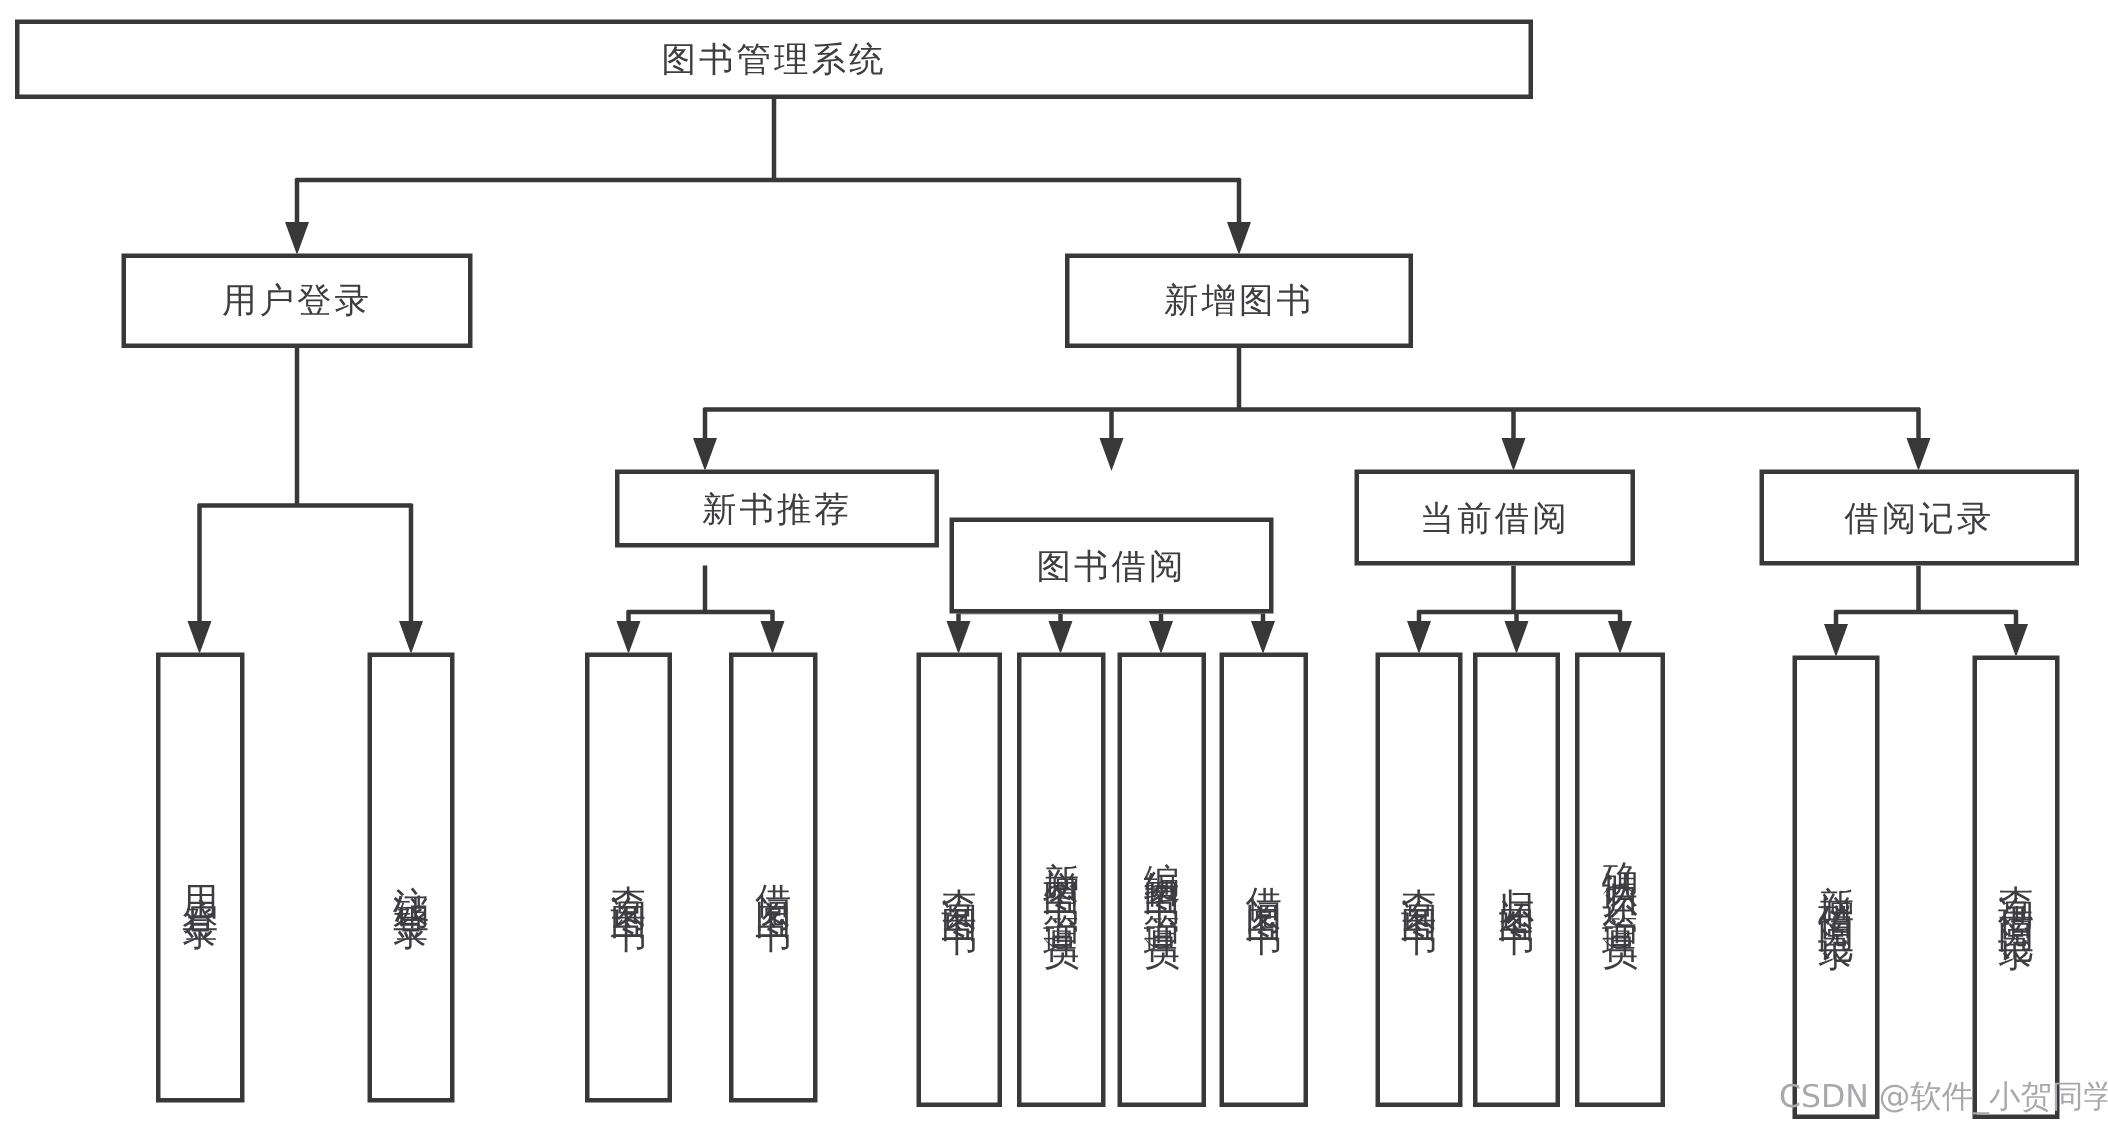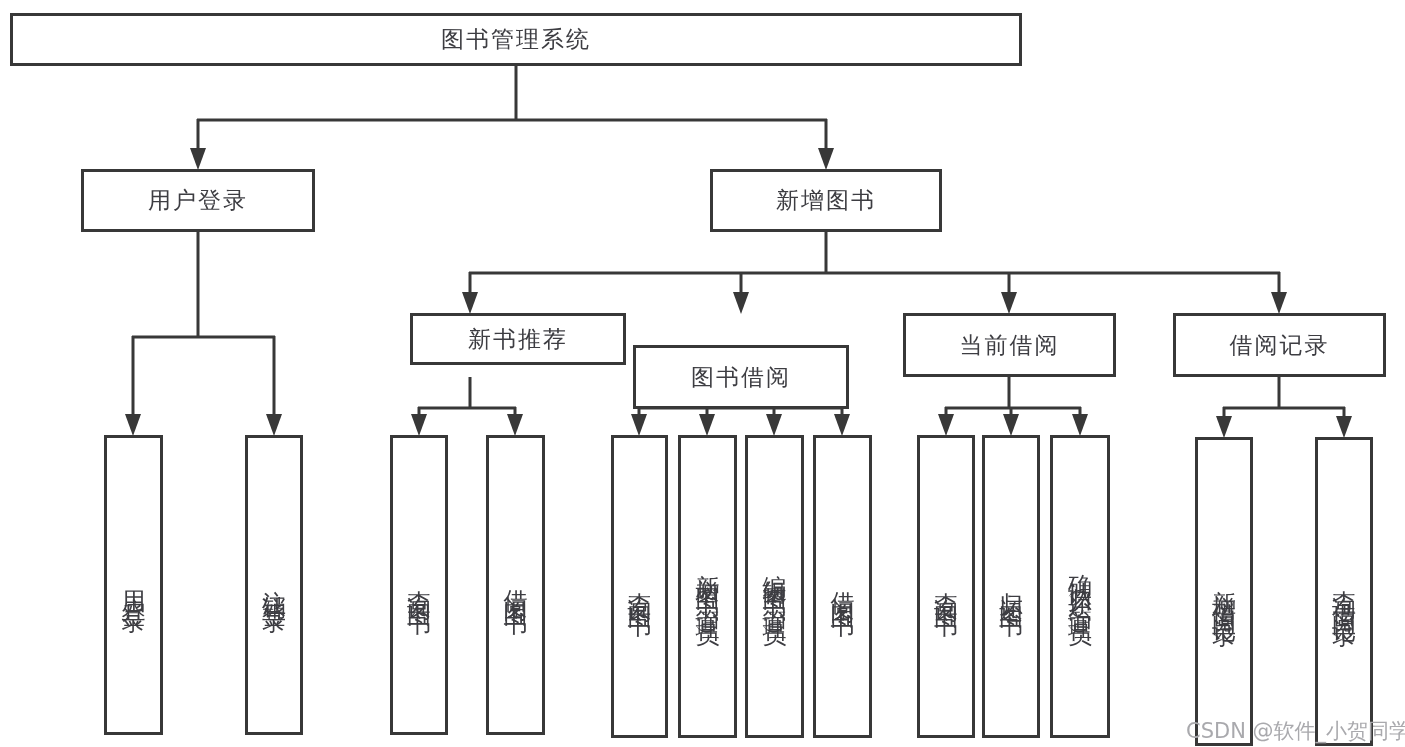--- a/index.html
+++ b/index.html
@@ -108,21 +108,21 @@
   <div class="node hbox" style="left:710px;top:169px;width:232px;height:63px;">
     <span>新增图书</span>
   </div>
 
   <div class="node hbox" style="left:362px;top:313px;width:216px;height:52px;margin-left:48px;">
     <span>新书推荐</span>
   </div>
   <div class="node hbox" style="left:633px;top:313px;width:216px;height:64px;margin-top:32px;">
     <span>图书借阅</span>
   </div>
-  <div class="node hbox" style="left:903px;top:313px;width:213px;height:64px;">
+  <div class="node hbox" style="left:903px;top:313px;width:187px;height:64px;">
     <span>当前借阅</span>
   </div>
   <div class="node hbox" style="left:1173px;top:313px;width:213px;height:64px;">
     <span>借阅记录</span>
   </div>
 
   <div class="node vbox" style="left:104px;top:435px;width:59px;height:300px;">
     <span>用户登录</span>
   </div>
   <div class="node vbox" style="left:245px;top:435px;width:58px;height:300px;">

